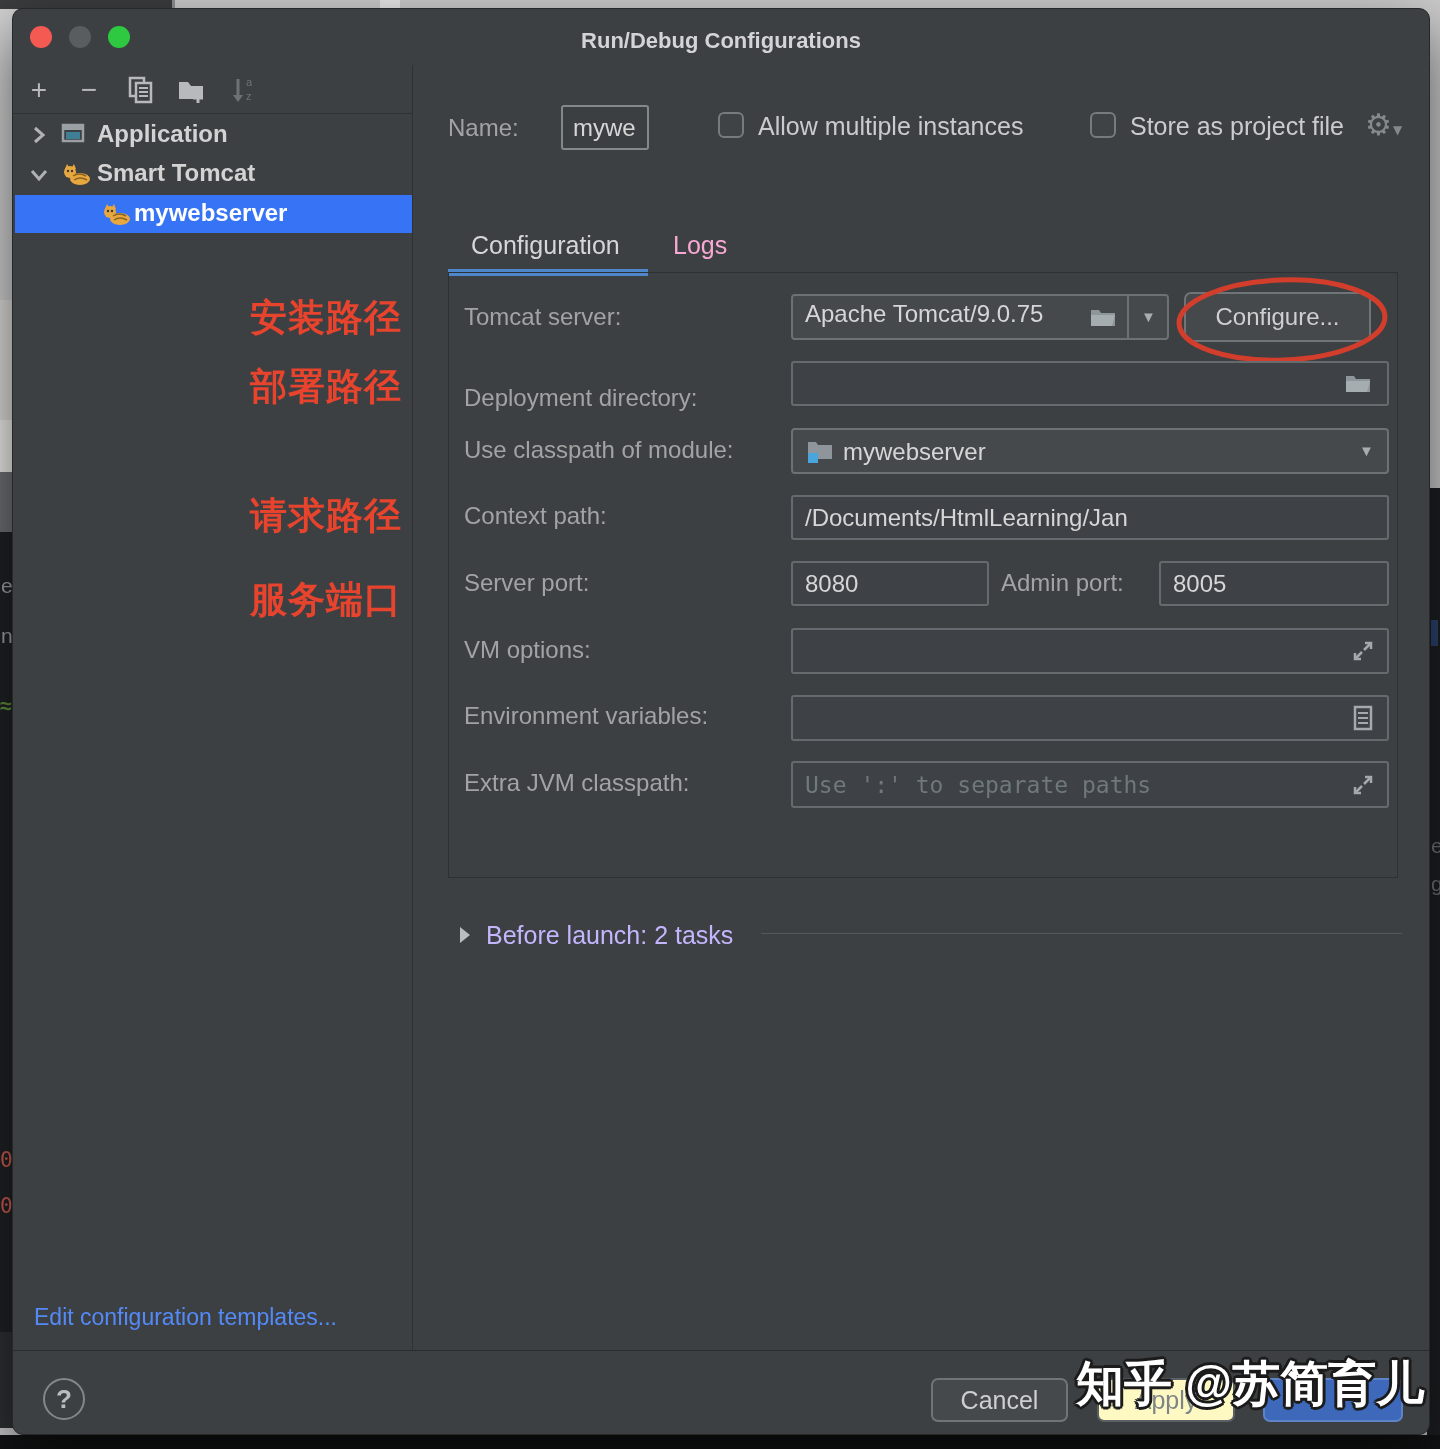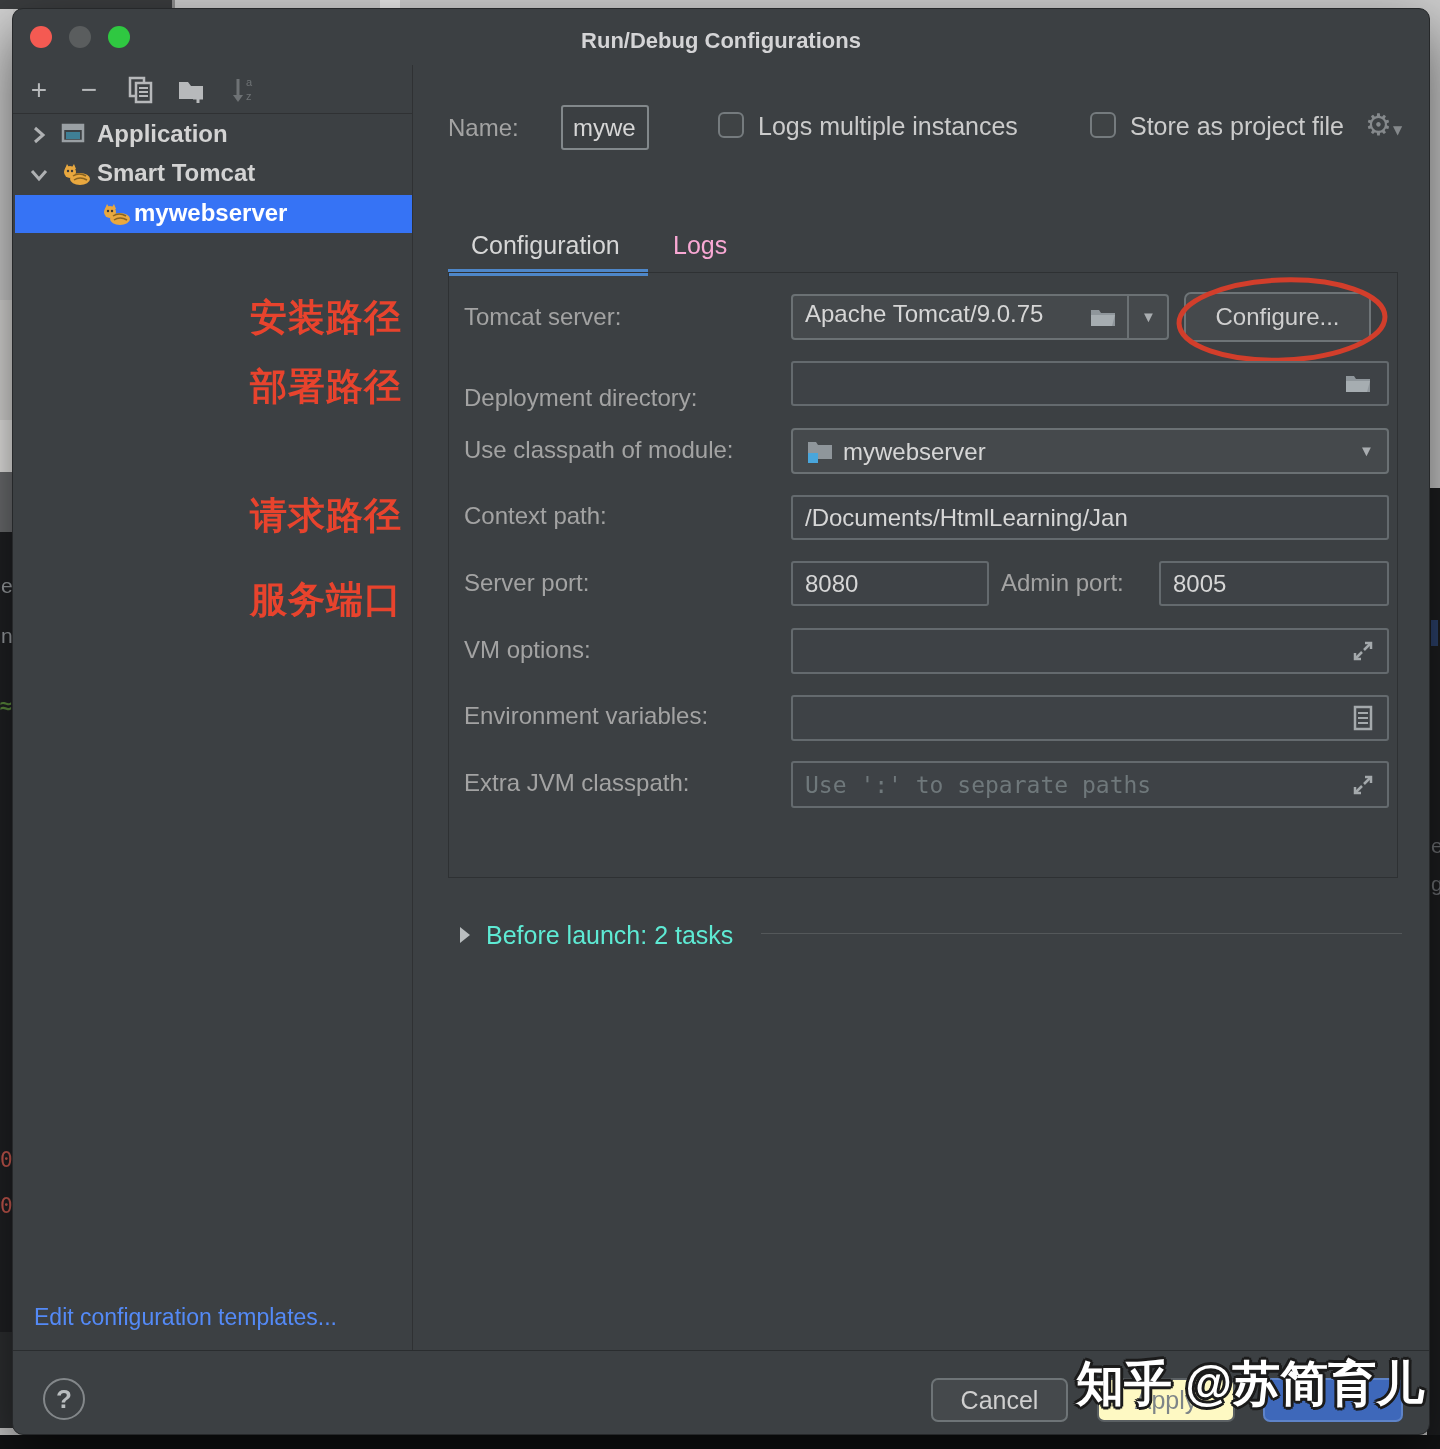--- a/index.html
+++ b/index.html
@@ -172,21 +172,21 @@
   <div class="annot" style="left:237px;top:284px;">安装路径</div>
   <div class="annot" style="left:237px;top:353px;">部署路径</div>
   <div class="annot" style="left:237px;top:482px;">请求路径</div>
   <div class="annot" style="left:237px;top:566px;">服务端口</div>
 
   <a class="abs" style="left:21px;top:1295px;font-size:23px;color:#548AF7;text-decoration:none;cursor:pointer;">Edit configuration templates...</a>
 
   <div class="lbl" style="left:435px;top:104px;">Name:</div>
   <input class="field" style="left: 548px; top: 96px; width: 88px; height: 45px; border-color: rgb(130, 136, 139); background: rgb(59, 63, 66);" readonly="" value="mywe">
   <div class="abs" style="left:705px;top:103px;width:26px;height:26px;border:2.5px solid #757B7E;border-radius:6px;box-sizing:border-box;background:#3F4345;"></div>
-  <div class="lbl" style="left:745px;top:102px;font-size:25px;color:#CBCBCB;">Logs multiple instances</div>
+  <div class="lbl" style="left:745px;top:102px;font-size:25px;color:#CBCBCB;">Allow multiple instances</div>
   <div class="abs" style="left:1077px;top:103px;width:26px;height:26px;border:2.5px solid #757B7E;border-radius:6px;box-sizing:border-box;background:#3F4345;"></div>
   <div class="lbl" style="left:1117px;top:102px;font-size:25px;color:#CBCBCB;">Store as project file</div>
   <div class="abs" style="left:1352px;top:98px;width:44px;height:36px;">
     <span style="font-family:'DejaVu Sans',sans-serif;font-size:30px;color:#85898C;">⚙</span>
     <span style="font-family:'DejaVu Sans',sans-serif;font-size:12px;color:#85898C;position:absolute;left:28px;top:16px;">▼</span>
   </div>
 
   <div class="tab" style="left:458px;top:222px;">Configuration</div>
   <div class="tab" style="left:660px;top:222px;color:#f9a8d4;">Logs</div>
   <div class="abs" style="left:435px;top:260px;width:200px;height:7px;background:#4E87C9;"></div>
@@ -283,21 +283,21 @@
           <line x1="4" y1="20" x2="11" y2="13"></line>
       </svg>
     </span>
   </div>
 
   <span style="position:absolute;left:445px;top:916px;">
     <svg width="14" height="20" viewBox="0 0 14 20">
         <path d="M2 2 L12 10 L2 18 Z" fill="#B9BDBF"></path>
       </svg>
   </span>
-  <div class="lbl" style="left:473px;top:911px;font-size:25px;color:#5eead4;">Before launch: 2 tasks</div>
+  <div class="lbl" style="left:473px;top:911px;font-size:25px;color:#c4b5fd;">Before launch: 2 tasks</div>
   <div class="abs" style="left:748px;top:924px;width:641px;height:1px;background:#54585A;"></div>
 
   <div class="abs" style="left:0;top:1341px;width:1416px;height:1px;background:#2A2D2F;"></div>
   <div class="abs" style="left:30px;top:1369px;width:42px;height:42px;border:2.5px solid #83878A;border-radius:50%;box-sizing:border-box;display:flex;align-items:center;justify-content:center;">
     <span style="font-size:26px;font-weight:700;color:#B9BDBF;">?</span>
   </div>
   <div class="btn" style="left:918px;top:1369px;width:137px;height:44px;font-size:25px;">Cancel</div>
   <div class="btn" style="left:1084px;top:1369px;width:138px;height:44px;font-size:25px;color:#7E8588;border-color:#5B6063;background:#fef9c3;">Apply</div>
   <div class="btn" style="left:1250px;top:1369px;width:140px;height:44px;background:#3E68BA;border-color:#5E83C8;"></div>
 

